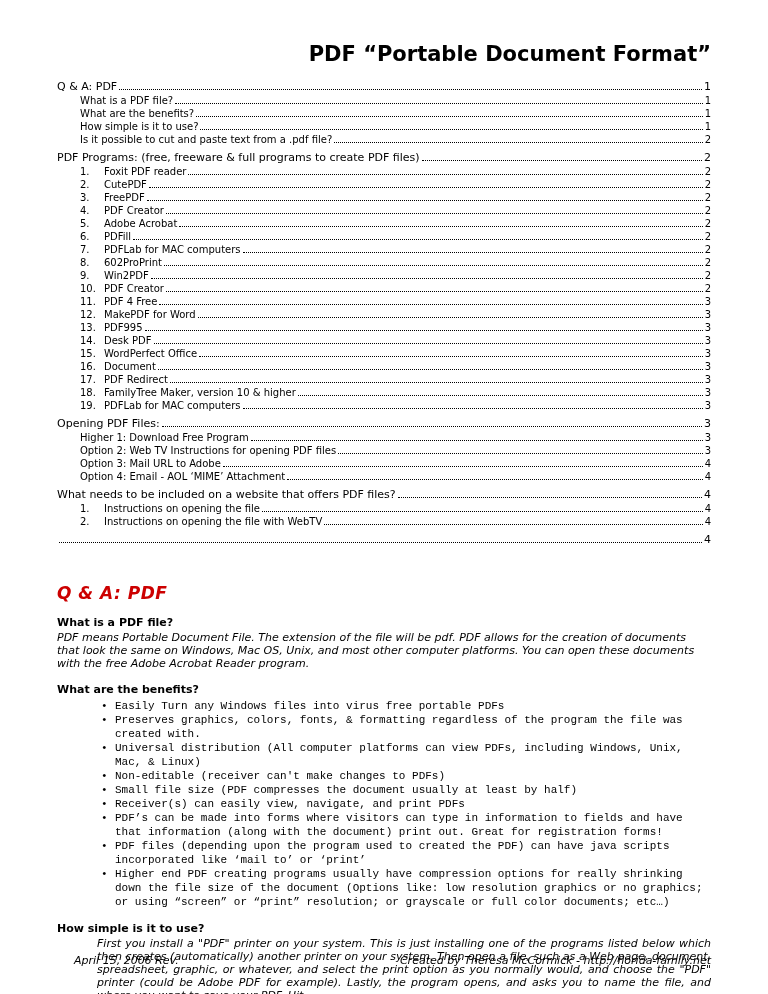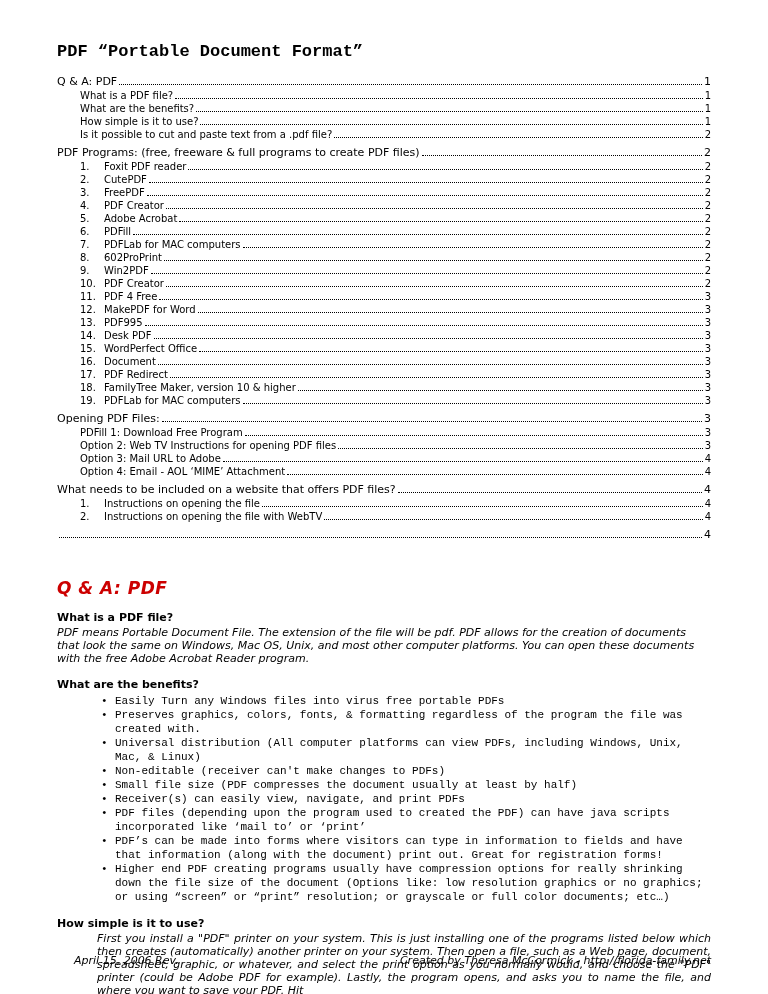--- a/index.html
+++ b/index.html
@@ -3,21 +3,21 @@
 <meta charset="utf-8">
 <style>
   * { margin:0; padding:0; box-sizing:border-box; }
   html, body { background:#ffffff; }
   .page {
     width:768px; height:994px; margin:0 auto; background:#fff; color:#000;
     font-family:"DejaVu Sans","Liberation Sans",sans-serif;
     padding:42px 57px 0 57px; position:relative; overflow:hidden;
     outline:1px solid #e4e4e4;
   }
-  .title { text-align:left; font-weight:bold; font-size:17px;font-family:Liberation Mono, monospace; }
+  .title { text-align:right; font-weight:bold; font-size:21px; }
 
   
   .toc { margin-top:14px; }
   .toc-row { display:flex; align-items:baseline; line-height:13px; font-size:10px; }
   .toc-row.top { font-size:11px; margin-top:5px; line-height:14px; }
   .toc-row.sub, .toc-row.num { padding-left:23px; }
   .toc-num   { flex:none; width:24px; }
   .toc-label { flex:none; white-space:nowrap; }
   .toc-dots  { flex:1; min-width:8px; border-bottom:1px dotted #000; margin:0 2px; }
   .toc-page  { flex:none; }
@@ -195,21 +195,21 @@
         <span class="toc-label">PDFLab for MAC computers</span>
         <span class="toc-dots"></span>
         <span class="toc-page">3</span>
       </div>
       <div class="toc-row top">
         <span class="toc-label">Opening PDF Files:</span>
         <span class="toc-dots"></span>
         <span class="toc-page">3</span>
       </div>
       <div class="toc-row sub">
-        <span class="toc-label">PDFill 1:  Download Free Program</span>
+        <span class="toc-label">Higher 1:  Download Free Program</span>
         <span class="toc-dots"></span>
         <span class="toc-page">3</span>
       </div>
       <div class="toc-row sub">
         <span class="toc-label">Option 2:   Web TV Instructions for opening PDF files</span>
         <span class="toc-dots"></span>
         <span class="toc-page">3</span>
       </div>
       <div class="toc-row sub">
         <span class="toc-label">Option 3:   Mail URL to Adobe</span>
@@ -250,22 +250,22 @@
   <div class="para">PDF means Portable Document File.  The extension of the file will be pdf.   PDF allows for the creation of documents that look the same on Windows, Mac OS, Unix, and most other computer platforms.  You can open these documents with the free Adobe Acrobat Reader program.</div>
 
   <div class="subhead">What are the benefits?</div>
   <ul class="benefits">
       <li>Easily Turn any Windows files into virus free portable PDFs</li>
       <li>Preserves graphics, colors, fonts, &amp; formatting regardless of the program the file was created with.</li>
       <li>Universal distribution (All computer platforms can view PDFs, including Windows, Unix, Mac, &amp; Linux)</li>
       <li>Non-editable (receiver can't make changes to PDFs)</li>
       <li>Small file size (PDF compresses the document usually at least by half)</li>
       <li>Receiver(s) can easily view, navigate, and print PDFs</li>
+      <li>PDF’s can be made into forms where visitors can type in information to fields and have that information (along with the document) print out.  Great for registration forms!</li>
       <li>PDF files (depending upon the program used to created the PDF) can have java scripts incorporated like ‘mail to’ or ‘print’</li>
-      <li>PDF’s can be made into forms where visitors can type in information to fields and have that information (along with the document) print out.  Great for registration forms!</li>
       <li>Higher end PDF creating programs usually have compression options for really shrinking down the file size of the document (Options like: low resolution graphics or no graphics; or using “screen” or “print” resolution; or grayscale or full color documents; etc…)</li>
     </ul>
 
   <div class="subhead">How simple is it to use?</div>
   <div class="para indent">First you install a "PDF" printer on your system.  This is just installing one of the programs listed below which then creates (automatically) another printer on your system. Then open a file, such as a Web page, document, spreadsheet, graphic, or whatever, and select the print option as you normally would, and choose the "PDF" printer (could be Adobe PDF for example). Lastly, the program opens, and asks you to name the file, and where you want to save your PDF. Hit</div>
 
   <div class="footer">
     <span>April 15, 2006 Rev.</span>
     <span>Created by Theresa McCormick - http://florida-family.net</span>
   </div>

